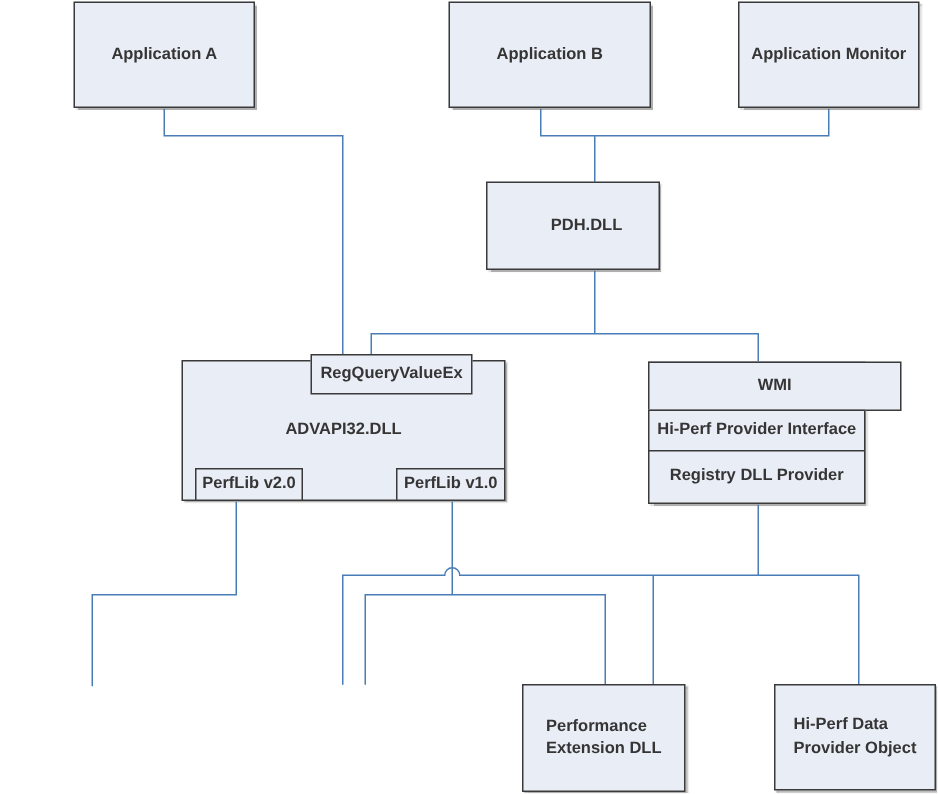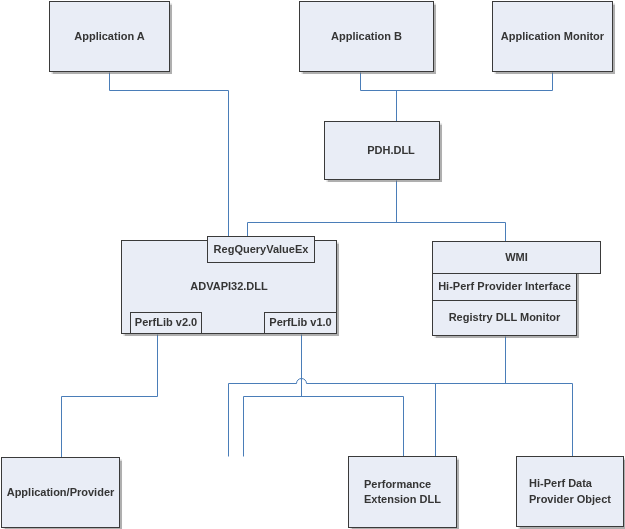--- a/index.html
+++ b/index.html
@@ -53,20 +53,19 @@
       <div class="box shadow" style="left: 299px; top: 1px; width: 135px; height: 71px;">Application B</div>
       <div class="box shadow" style="left: 492px; top: 1px; width: 121px; height: 71px;">Application Monitor</div>
       <div class="box shadow" style="left: 324px; top: 121px; width: 116px; height: 59px; padding-left: 20px;">PDH.DLL</div>
       <div class="box shadow" style="left: 121px; top: 240px; width: 216px; height: 94px;">ADVAPI32.DLL</div>
       <div class="box" style="left: 192px; top: 236px; width: 108px; height: 27px; margin-left: 15px;">RegQueryValueEx</div>
       <div class="box" style="left: 104px; top: 312px; width: 72px; height: 22px; margin-left: 26px;">PerfLib v2.0</div>
       <div class="box" style="left: 264px; top: 312px; width: 73px; height: 22px;">PerfLib v1.0</div>
       <div class="box shadow container" style="left: 432px; top: 241px; width: 145px; height: 95px;"></div>
       <div class="box" style="left: 432px; top: 241px; width: 169px; height: 33px;">WMI</div>
       <div class="box" style="left: 432px; top: 273px; width: 145px; height: 28px;">Hi-Perf Provider Interface</div>
-      <div class="box" style="left: 432px; top: 300px; width: 145px; height: 36px;">Registry DLL Monitor</div>
-      <div class="box shadow" style="left: 1px; top: 457px; width: 119px; height: 71px;">Application/Provider</div>
+      <div class="box" style="left: 432px; top: 300px; width: 145px; height: 36px;">Registry DLL Provider</div>
       <div class="box shadow" style="left: 348px; top: 456px; width: 109px; height: 72px;">Performance
 Extension DLL</div>
       <div class="box shadow" style="left: 516px; top: 456px; width: 108px; height: 71px;">Hi-Perf Data
 Provider Object</div>
     </div>
 </div>
 
 </body></html>

